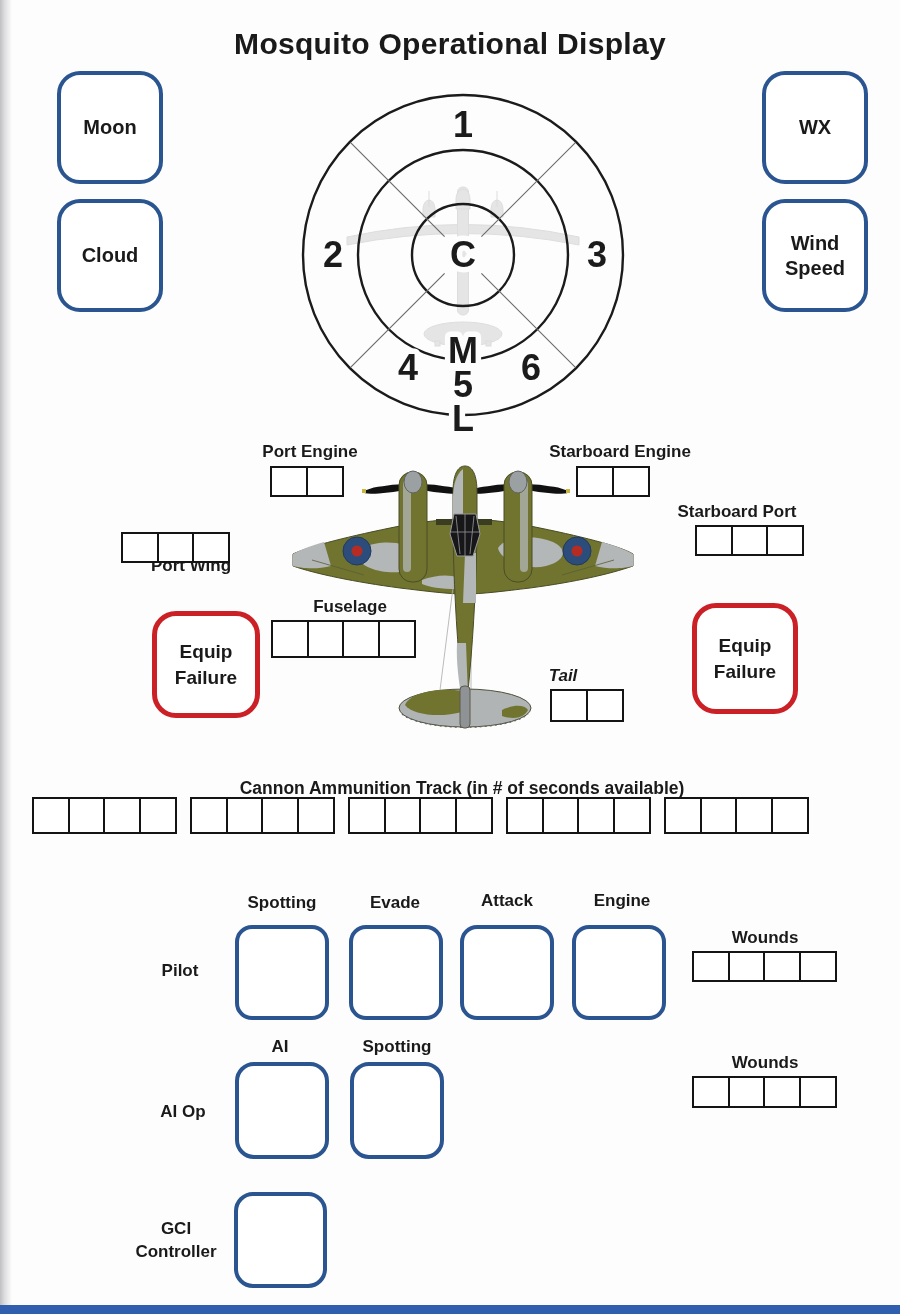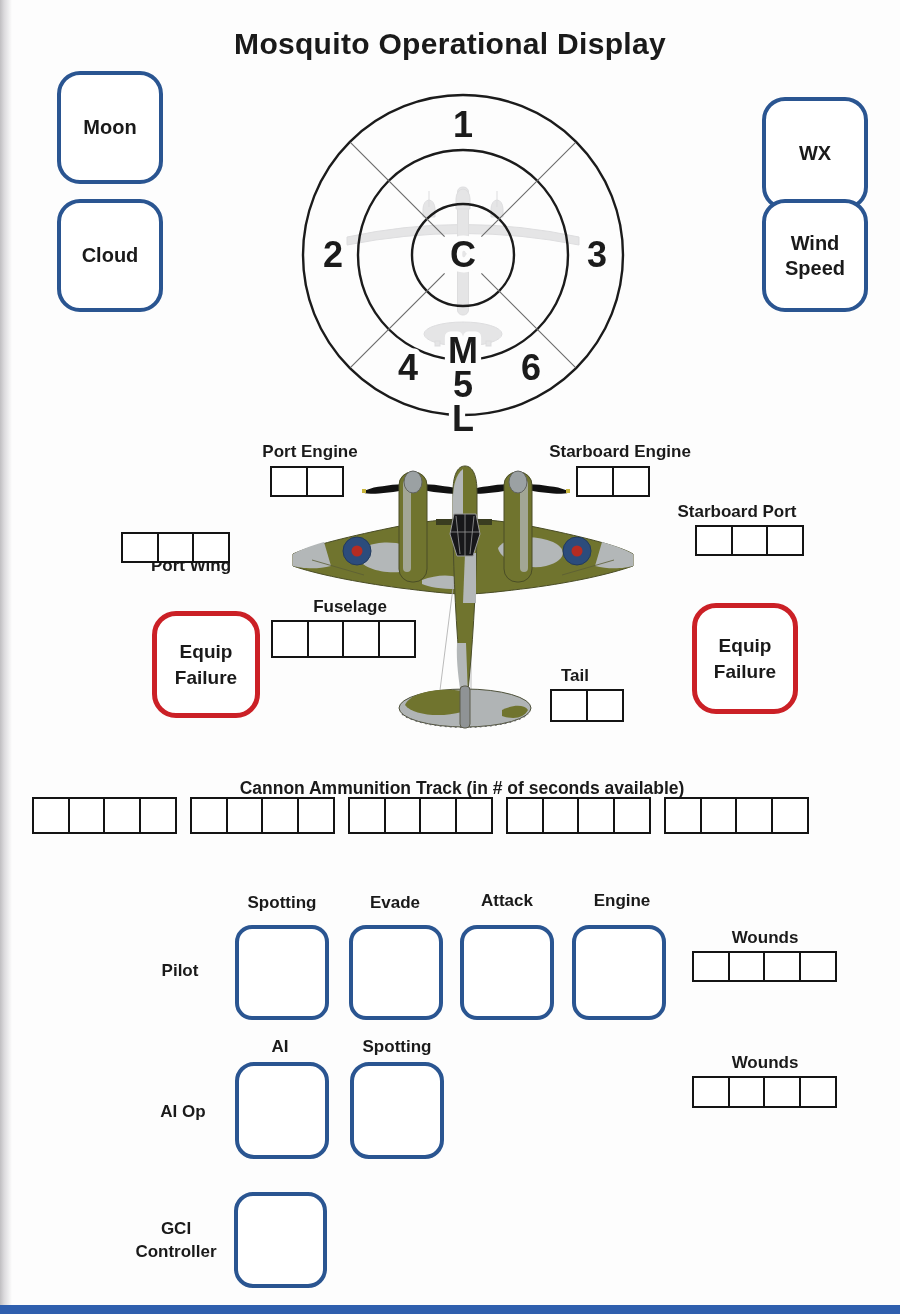--- a/index.html
+++ b/index.html
@@ -15,21 +15,21 @@
   .edge-bottom{position:absolute;left:0;bottom:0;width:100%;height:9px;
     background:var(--page-edge-blue,#2f5fae);}
   .title{position:absolute;left:0;top:27px;width:100%;margin:0;text-align:center;
     font-size:30px;font-weight:bold;letter-spacing:.3px;}
   
   .bluebox{position:absolute;border:4.5px solid var(--box-blue,#2a5591);
     border-radius:23px;background:#fff;display:flex;align-items:center;justify-content:center;
     text-align:center;font-weight:bold;box-sizing:border-box;}
   .cond{width:106px;height:113px;font-size:20px;line-height:1.25;}
   .moon{left:57px;top:71px;} .cloud{left:57px;top:199px;}
-  .wx{left:762px;top:71px;margin-top:26px;} .wind{left:762px;top:199px;padding:0 14px;}
+  .wx{left:762px;top:71px;} .wind{left:762px;top:199px;padding:0 14px;}
   
   .redbox{position:absolute;border:5px solid var(--box-red,#cb2026);
     border-radius:24px;background:#fff;display:flex;flex-direction:column;
     align-items:center;justify-content:center;font-weight:bold;font-size:19px;
     line-height:1.35;box-sizing:border-box;text-align:center;}
   .ef-left{left:152px;top:611px;width:108px;height:107px;}
   .ef-right{left:692px;top:603px;width:106px;height:111px;}
   
   .lbl{position:absolute;font-weight:bold;font-size:17px;text-align:center;}
   
@@ -209,21 +209,21 @@
     </div>
 
   <div class="lbl" style="left:280px;top:597px;width:140px;">Fuselage</div>
   <div class="strip s-fu" style="left:271px;top:620px;">
       <div class="cell"></div>
       <div class="cell"></div>
       <div class="cell"></div>
       <div class="cell"></div>
     </div>
 
-  <div class="lbl" style="left:515px;top:666px;width:120px;">Tail</div>
+  <div class="lbl" style="left:503px;top:666px;width:120px;font-style:italic;">Tail</div>
   <div class="strip s-ta" style="left:550px;top:689px;">
       <div class="cell"></div>
       <div class="cell"></div>
     </div>
 
   <div class="redbox ef-left">
     <span>Equip</span>
     <span>Failure</span>
   </div>
   <div class="redbox ef-right">

